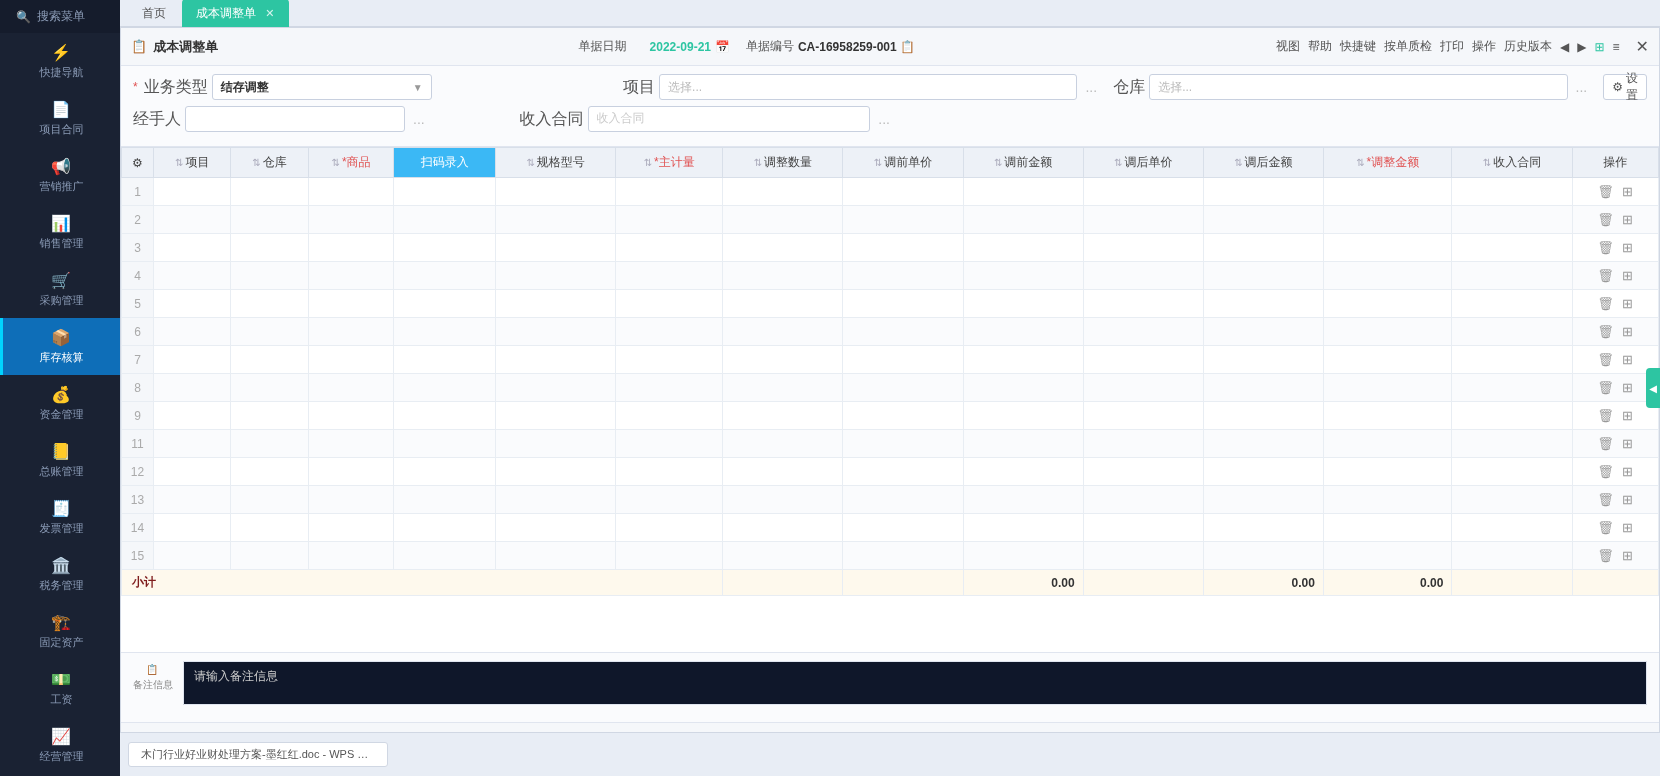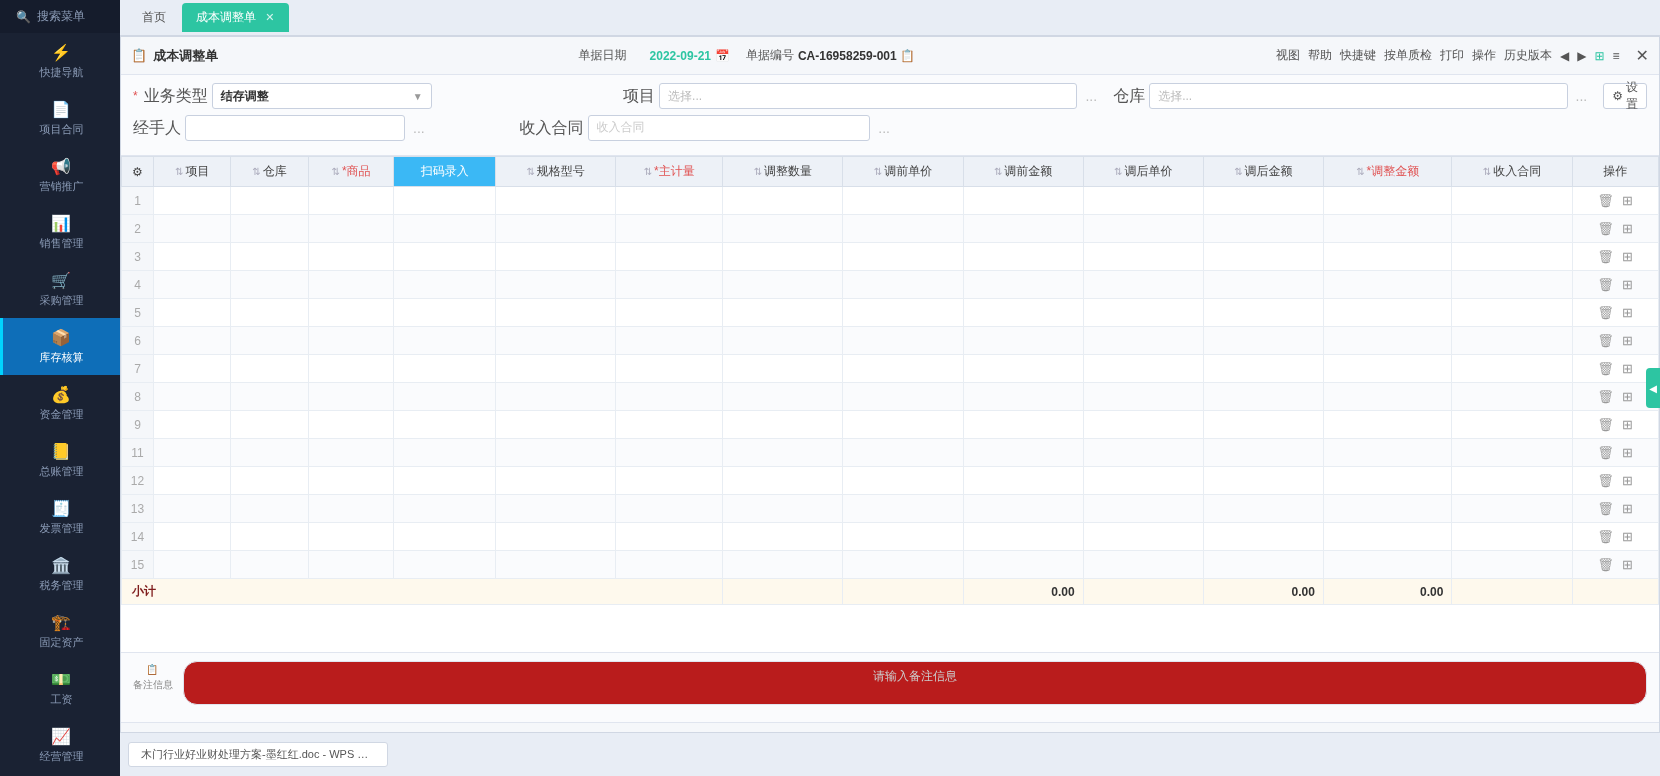--- a/index.html
+++ b/index.html
@@ -12,21 +12,21 @@
     .sidebar-search { display: flex; align-items: center; padding: 8px 10px; background: #151c2c; cursor: pointer; }
     .sidebar-search span { font-size: 12px; color: #8a9ab5; margin-left: 6px; }
     .sidebar-item { display: flex; flex-direction: column; align-items: center; padding: 10px 4px; cursor: pointer; color: #8a9ab5; font-size: 11px; border-left: 3px solid transparent; }
     .sidebar-item.active { background: #0e6eb8; color: #fff; border-left: 3px solid #00d4ff; }
     .sidebar-item .icon { font-size: 16px; margin-bottom: 3px; }
 
     
     .main-content { flex: 1; display: flex; flex-direction: column; overflow: hidden; }
 
     
-    .tab-bar { display: flex; align-items: center; background: #e8edf5; border-bottom: 1px solid #d0d7e3; height: 36px; padding: 0 8px; flex-shrink: 0; }
+    .tab-bar { display: flex; align-items: center; background: #e8edf5; border-bottom: 1px solid #d0d7e3; height: 27px; padding: 0 8px; flex-shrink: 0; }
     .tab { padding: 6px 14px; cursor: pointer; font-size: 12px; color: #555; border-radius: 4px 4px 0 0; margin-right: 2px; }
     .tab.active { background: #2dc5a2; color: #fff; }
     .tab-close { margin-left: 6px; font-size: 11px; color: rgba(255,255,255,0.8); cursor: pointer; }
 
     
     .window { flex: 1; background: #fff; display: flex; flex-direction: column; overflow: hidden; border: 1px solid #d0d7e3; margin: 0; }
 
     
     .window-header { display: flex; align-items: center; justify-content: space-between; padding: 4px 10px; background: #f5f7fa; border-bottom: 1px solid #e0e5ef; flex-shrink: 0; height: 38px; }
     .window-title { display: flex; align-items: center; gap: 6px; font-size: 13px; color: #333; font-weight: bold; }
@@ -64,21 +64,21 @@
     .action-cell { display: flex; gap: 4px; justify-content: center; align-items: center; }
     .action-btn { background: none; border: none; cursor: pointer; color: #999; font-size: 13px; padding: 1px 2px; }
 
     
     .th-gear { width: 32px; }
 
     
     .notes-area { border-top: 1px solid #e0e5ef; padding: 8px 12px; display: flex; align-items: flex-start; gap: 10px; background: #fafbfd; flex-shrink: 0; min-height: 70px; }
     .notes-icon { display: flex; flex-direction: column; align-items: center; color: #2dc5a2; font-size: 20px; cursor: pointer; }
     .notes-icon span { font-size: 10px; color: #888; margin-top: 3px; }
-    .notes-input { flex: 1; border: 1px solid #e0e5ef; border-radius: 14px; padding: 6px 10px; font-size: 12px; color: #bbb; background: #b91c1c; min-height: 44px; cursor: text; text-align: center; }
+    .notes-input { flex: 1; border: 1px solid #e0e5ef; border-radius: 1px; padding: 6px 10px; font-size: 12px; color: #bbb; background: #0f172a; min-height: 44px; cursor: text; }
 
     
     .page-footer { display: flex; align-items: center; justify-content: flex-end; gap: 10px; padding: 10px 16px; border-top: 1px solid #e0e5ef; background: #f5f7fa; flex-shrink: 0; }
     .btn { padding: 6px 18px; border-radius: 3px; font-size: 13px; cursor: pointer; border: 1px solid transparent; }
     .btn-default { background: #fff; border-color: #c8d0df; color: #555; }
     .btn-outline { background: #fff; border-color: #2dc5a2; color: #2dc5a2; }
     .btn-primary { background: #3390e8; color: #fff; border-color: #3390e8; display: flex; align-items: center; gap: 4px; }
     .btn-primary .arrow { font-size: 11px; }
 
     

